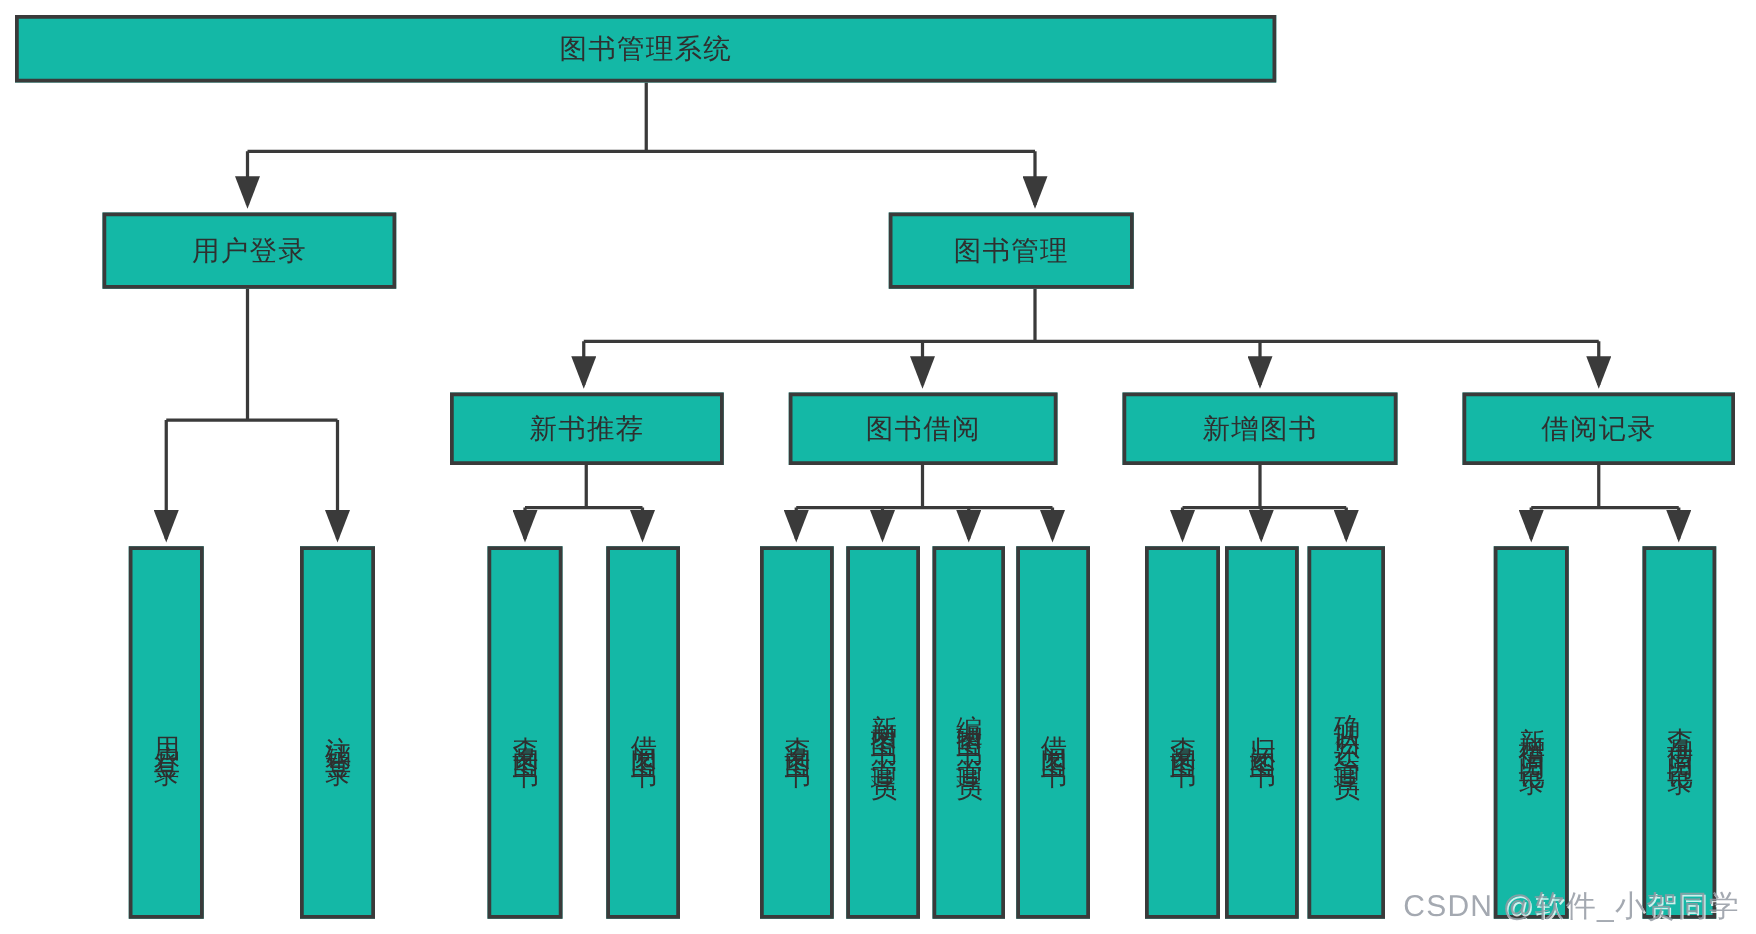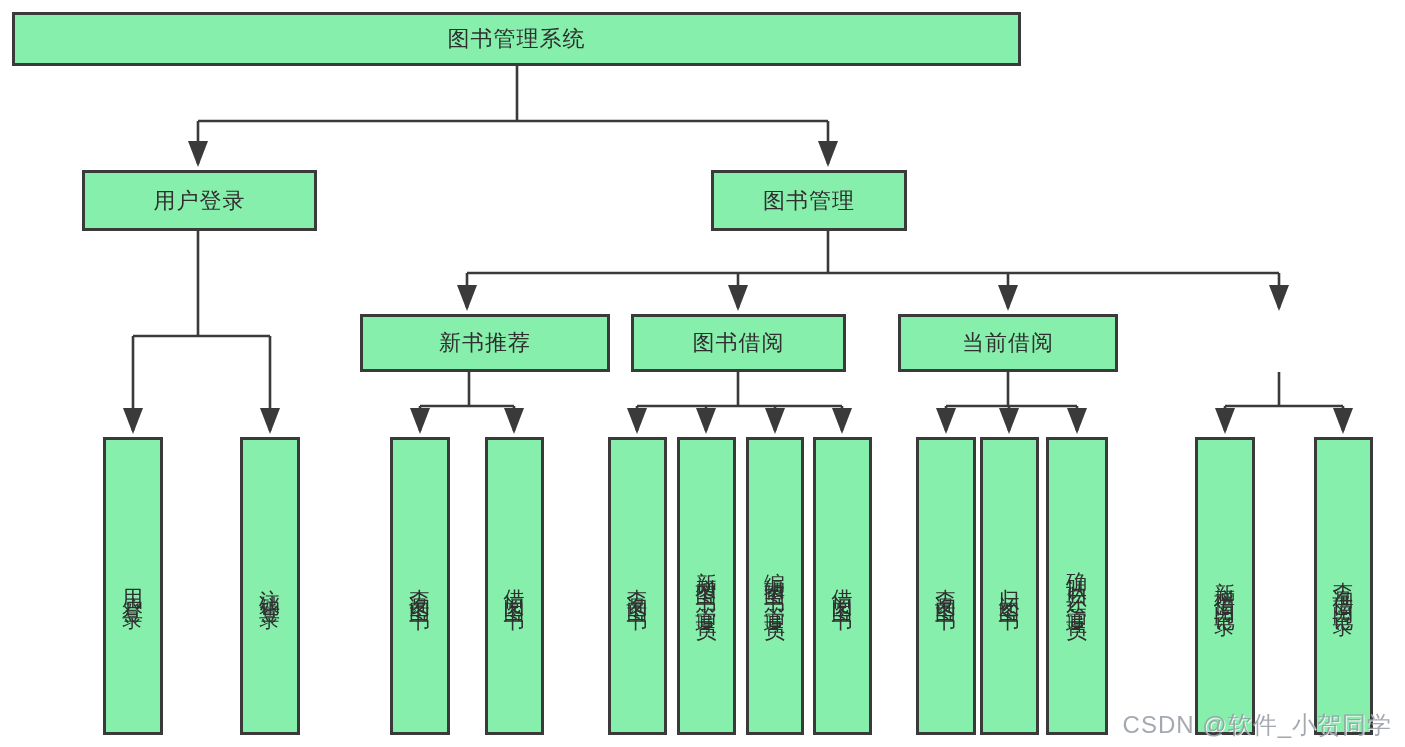--- a/index.html
+++ b/index.html
@@ -18,21 +18,21 @@
   #connector-layer {
     position: absolute;
     left: 0;
     top: 0;
     pointer-events: none;
   }
   .node {
     position: absolute;
     box-sizing: border-box;
     border: 3px solid #3a3a3a;
-    background: #86efac;
+    background: #14b8a6;
     display: flex;
     align-items: center;
     justify-content: center;
     color: #2f2f2f;
   }
   .node .hlabel {
     font-size: 22px;
     letter-spacing: 1px;
     white-space: nowrap;
   }
@@ -114,28 +114,31 @@
     <span class="hlabel">图书管理系统</span>
   </div>
 
   <div class="node" style="left:82px; top:170px; width:235px; height:61px;">
     <span class="hlabel">用户登录</span>
   </div>
   <div class="node" style="left:711px; top:170px; width:196px; height:61px;">
     <span class="hlabel">图书管理</span>
   </div>
 
-  <div class="node" style="left:360px; top:314px; width:250px; height:58px;">
+  <div class="node" style="left:360px; top:314px; width:219px; height:58px;">
     <span class="hlabel">新书推荐</span>
   </div>
   <div class="node" style="left:631px; top:314px; width:215px; height:58px;align-items:center;">
     <span class="hlabel">图书借阅</span>
   </div>
   <div class="node" style="left:898px; top:314px; width:220px; height:58px;">
-    <span class="hlabel">当前借阅</span>
+    <span class="hlabel">新增图书</span>
+  </div>
+  <div class="node" style="left:1170px; top:314px; width:218px; height:58px;">
+    <span class="hlabel">借阅记录</span>
   </div>
 
   <div class="node leaf" style="left:103px; top:437px; width:60px; height:298px;">
     <span class="vlabel">用户登录</span>
   </div>
   <div class="node leaf" style="left:240px; top:437px; width:60px; height:298px;">
     <span class="vlabel">注销登录</span>
   </div>
 
   <div class="node leaf" style="left:390px; top:437px; width:60px; height:298px;">

